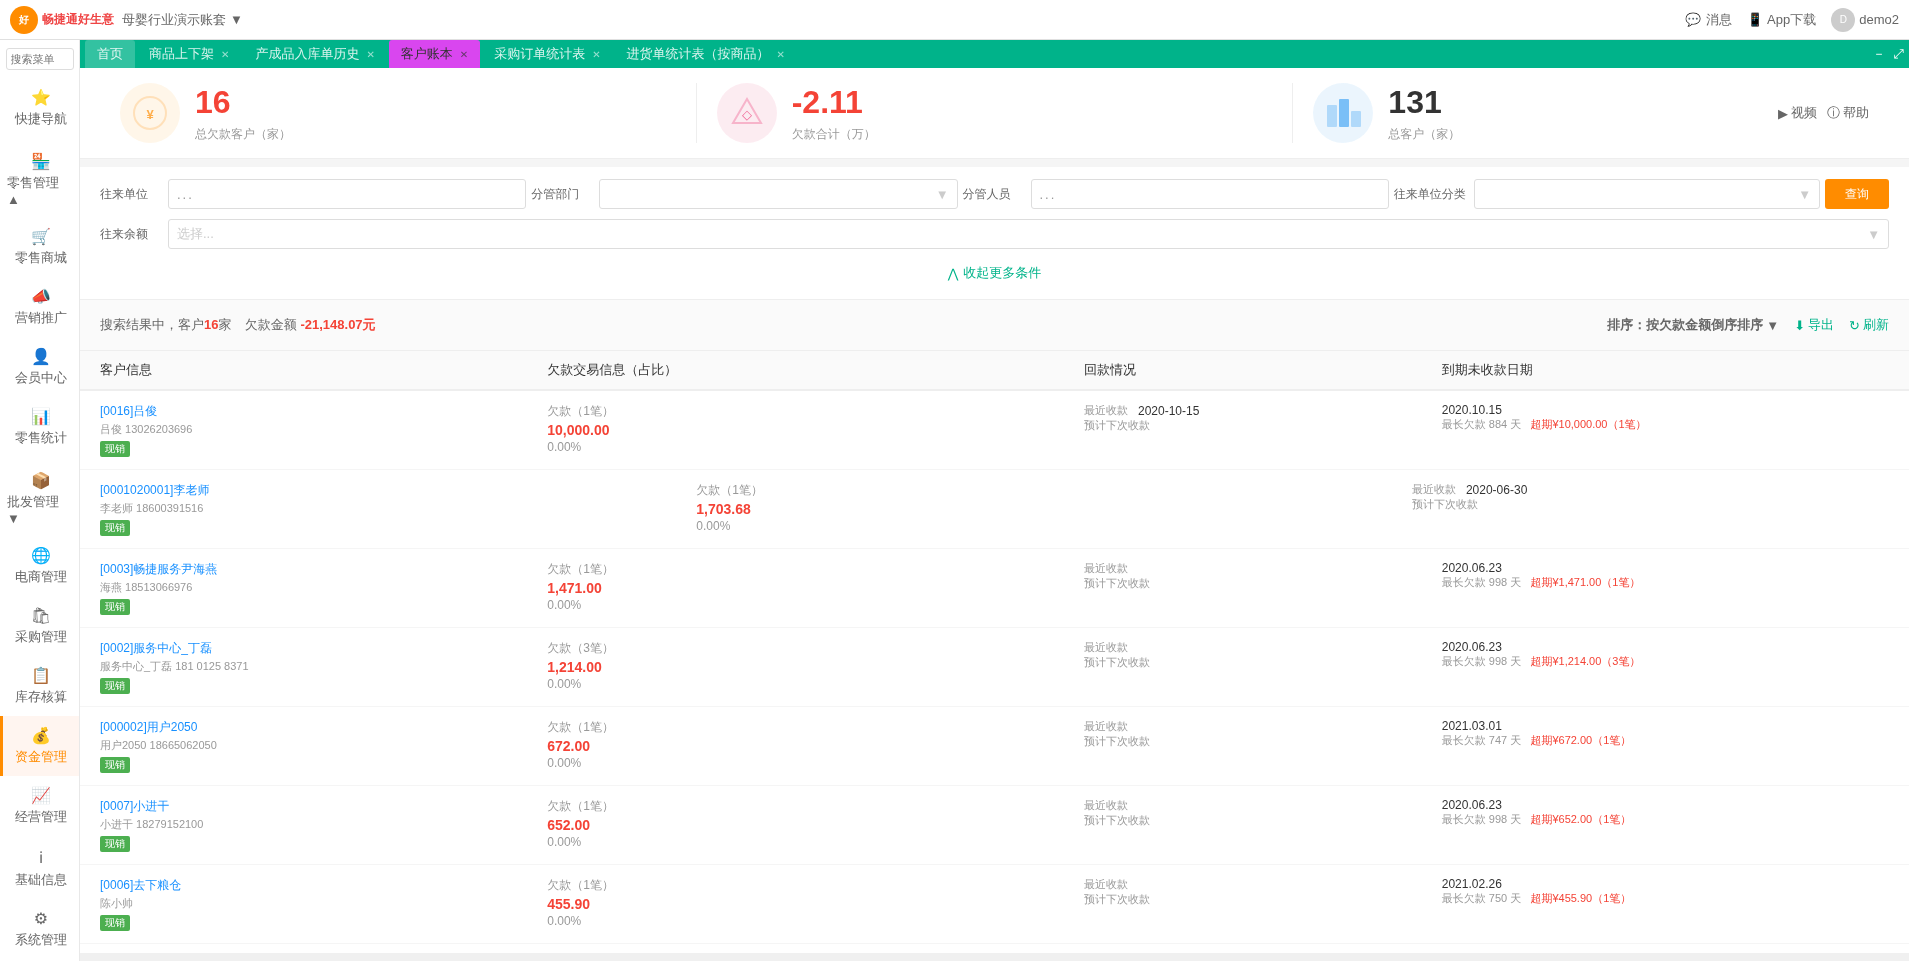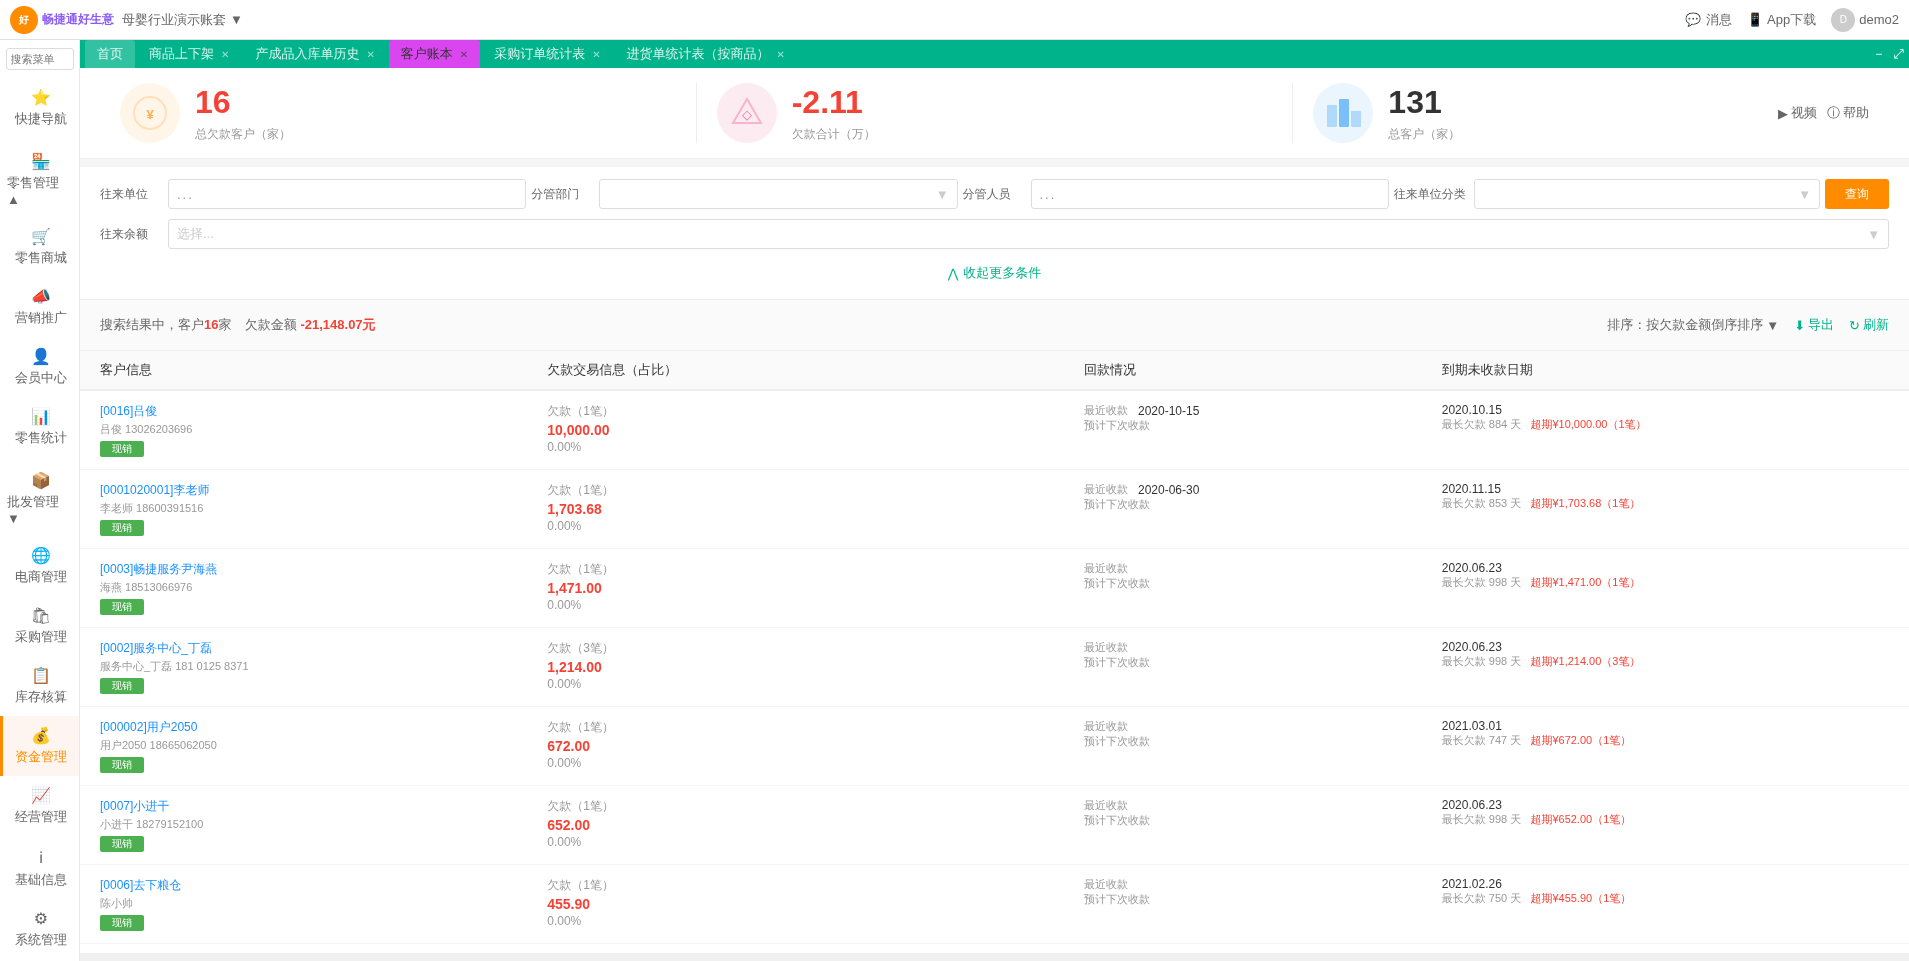--- a/index.html
+++ b/index.html
@@ -11,21 +11,21 @@
       background: #fff;
       display: flex;
       align-items: center;
       border-bottom: 1px solid #e0e0e0;
       padding: 0 10px;
       justify-content: space-between;
     }
     .top-bar-left { display: flex; align-items: center; gap: 8px; }
     .app-logo { display: flex; align-items: center; gap: 4px; }
     .logo-icon { width: 28px; height: 28px; background: #ff8c00; border-radius: 50%; display: flex; align-items: center; justify-content: center; color: #fff; font-size: 10px; font-weight: bold; }
-    .app-name { color: #8b5cf6; font-size: 12px; font-weight: bold; }
+    .app-name { color: #ef4444; font-size: 12px; font-weight: bold; }
     .store-selector { display: flex; align-items: center; gap: 4px; color: #666; font-size: 12px; cursor: pointer; }
     .top-bar-right { display: flex; align-items: center; gap: 15px; color: #666; font-size: 12px; }
     .top-right-item { display: flex; align-items: center; gap: 4px; cursor: pointer; }
     .avatar { width: 24px; height: 24px; background: #ccc; border-radius: 50%; overflow: hidden; display: flex; align-items: center; justify-content: center; color: #fff; font-size: 10px; }
 
     
     .main-layout { display: flex; height: calc(100vh - 40px); }
 
     
     .sidebar { width: 80px; background: #fff; border-right: 1px solid #e8e8e8; display: flex; flex-direction: column; overflow-y: auto; }
@@ -164,34 +164,34 @@
       align-items: center;
       justify-content: space-between;
       padding: 16px 20px;
       background: #fafafa;
       border-bottom: 1px solid #eee;
       border-top: 1px solid #eee;
     }
     .result-info { color: #666; font-size: 12px; }
     .result-info strong { color: #f44336; }
     .result-actions { display: flex; align-items: center; gap: 15px; color: #666; font-size: 12px; }
-    .sort-dropdown { display: flex; align-items: center; gap: 3px; cursor: pointer; }
+    .sort-dropdown { display: flex; align-items: center; gap: 3px; cursor: pointer; font-weight: bold; }
     .action-btn { display: flex; align-items: center; gap: 3px; cursor: pointer; color: #00b38a; }
 
     
     .data-table { width: 100%; background: #fff; }
     .table-header { display: flex; padding: 10px 20px; background: #fafafa; border-bottom: 2px solid #eee; font-weight: normal; color: #333; font-size: 12px; }
     .table-row { display: flex; padding: 12px 20px; border-bottom: 1px solid #f5f5f5; align-items: flex-start; }
     .col-customer { flex: 2.5; }
     .col-debt { flex: 3; }
     .col-return { flex: 2; }
     .col-due { flex: 2.5; }
     .customer-code { color: #1890ff; cursor: pointer; font-size: 12px; }
     .customer-phone { color: #999; font-size: 11px; margin: 2px 0; }
-    .tag-cash { background: #4caf50; color: #fff; font-size: 10px; padding: 1px 12px; border-radius: 2px; display: inline-block; margin-top: 2px; }
+    .tag-cash { background: #4caf50; color: #fff; font-size: 10px; padding: 1px 5px; border-radius: 2px; display: inline-block; margin-top: 2px; }
     .debt-count { color: #999; font-size: 12px; }
     .debt-amount { color: #f44336; font-size: 14px; font-weight: bold; margin: 2px 0; }
     .debt-ratio { color: #999; font-size: 12px; }
     .return-label { color: #999; font-size: 11px; }
     .return-date { font-size: 12px; }
     .due-date { font-size: 12px; color: #333; }
     .overdue-text { color: #f44336; font-size: 11px; margin-top: 2px; }
     .max-overdue { color: #999; font-size: 11px; }
     .page-wrapper { height: calc(100vh - 40px - 36px); overflow-y: auto; }
   </style>
@@ -491,24 +491,20 @@
       <div class="debt-amount">1,703.68</div>
       <div class="debt-ratio">0.00%</div>
     </div>
     <div class="col-return">
       <div style="display:flex;gap:10px;align-items:center;">
         <span class="return-label">最近收款</span>
         <span class="return-date">2020-06-30</span>
       </div>
       <div class="return-label">预计下次收款</div>
     </div>
-    <div class="col-due">
-      <div class="due-date">2020.11.15</div>
-      <div class="max-overdue">最长欠款 853 天 &nbsp; <span class="overdue-text">超期¥1,703.68（1笔）</span></div>
-    </div>
   </div>
               <div class="table-row">
     <div class="col-customer">
       <div class="customer-code">[0003]畅捷服务尹海燕</div>
       <div class="customer-phone">海燕  18513066976</div>
       <span class="tag-cash">现销</span>
     </div>
     <div class="col-debt">
       <div class="debt-count">欠款（1笔）</div>
       <div class="debt-amount">1,471.00</div>

